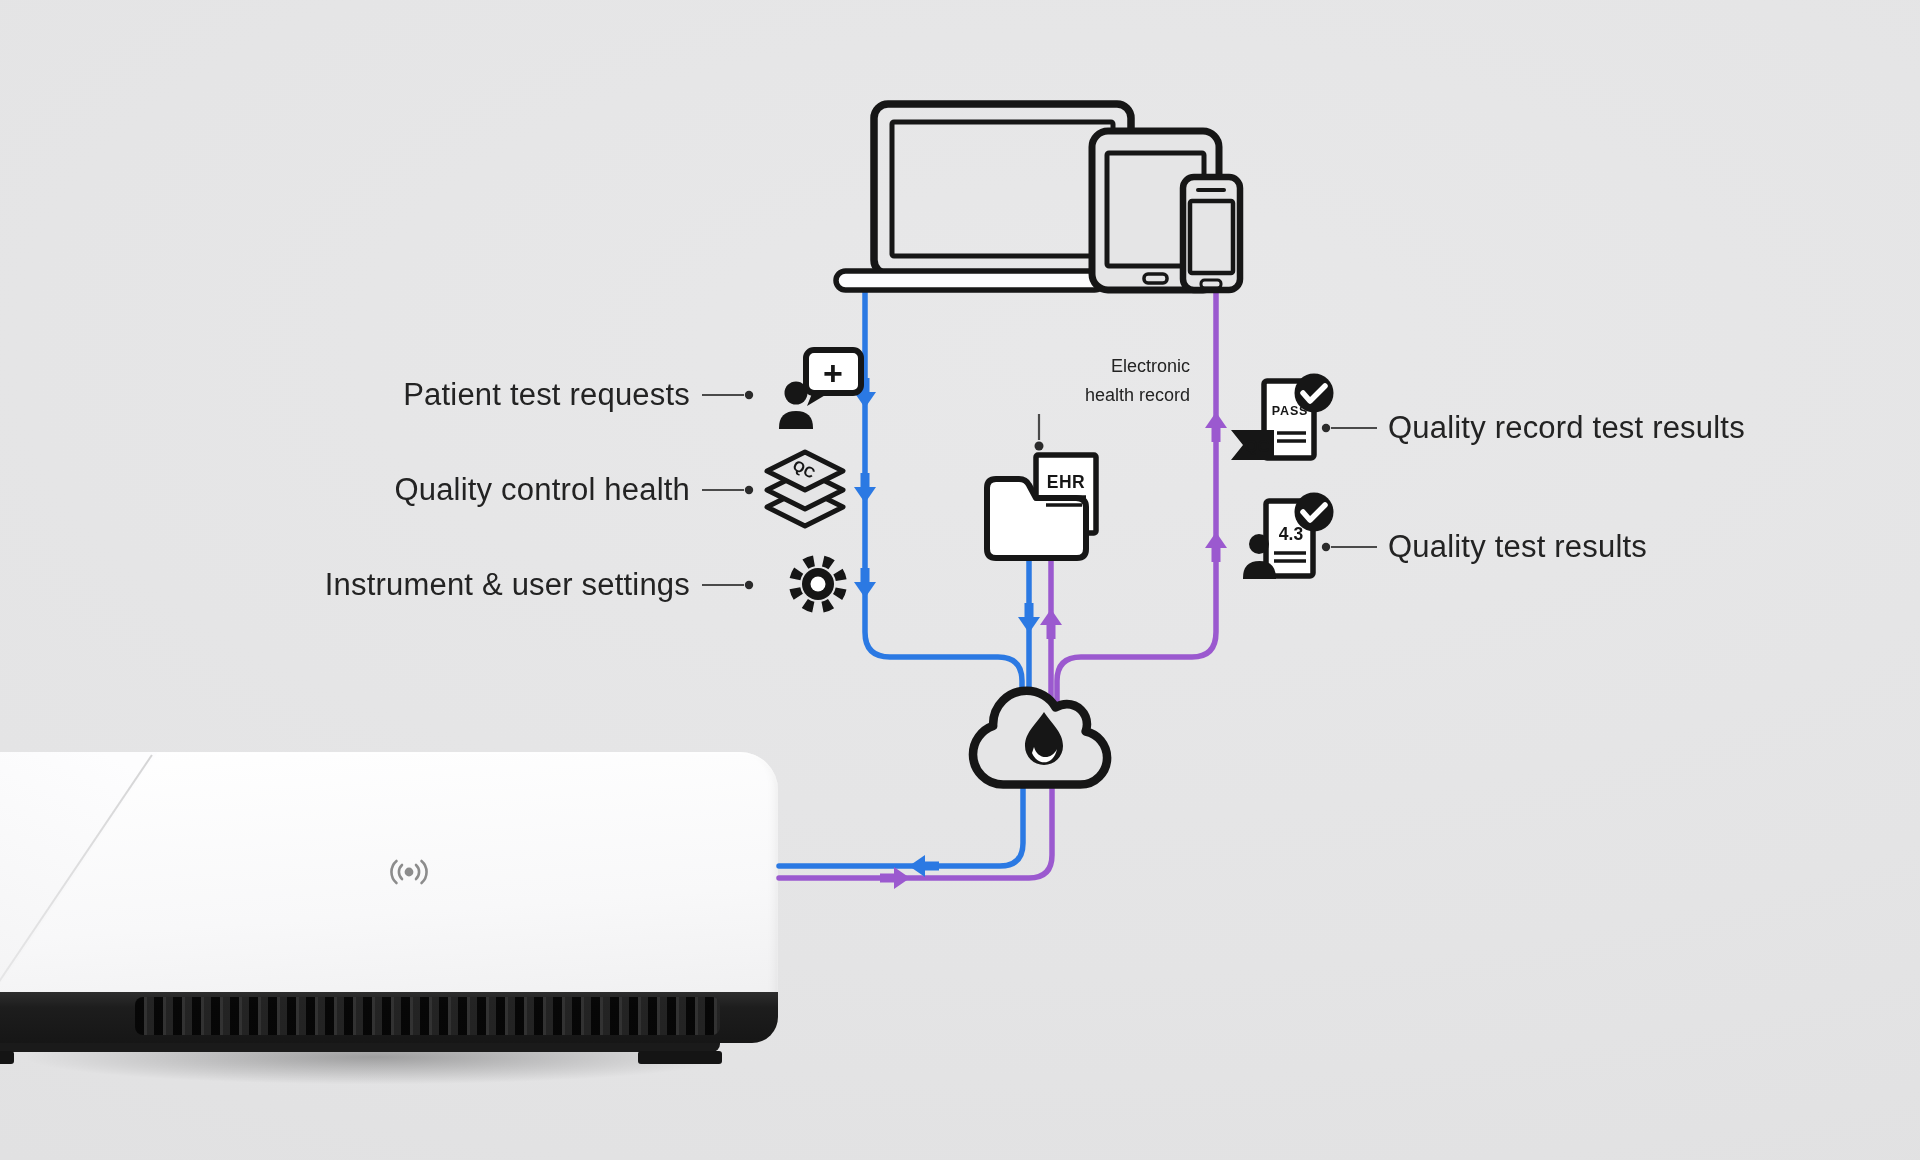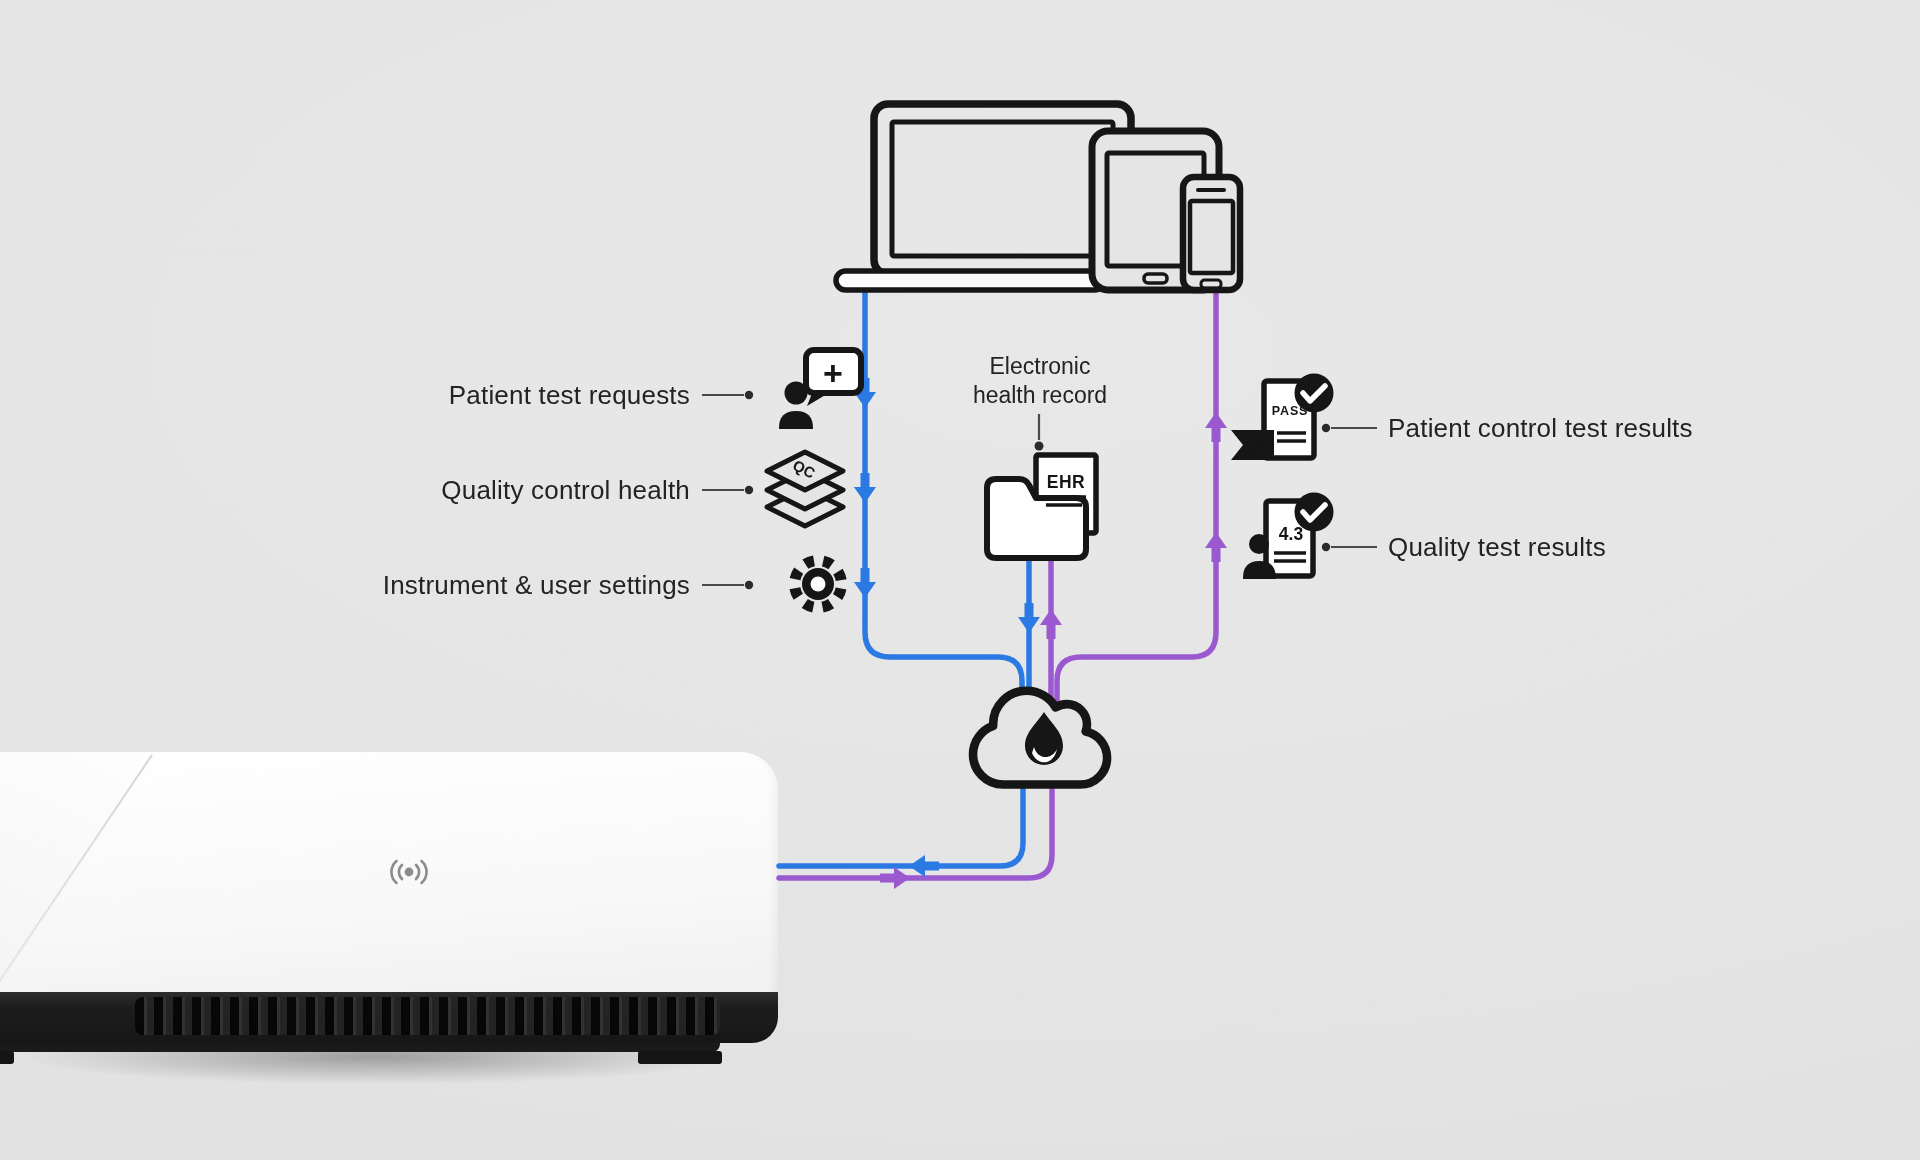--- a/index.html
+++ b/index.html
@@ -6,26 +6,26 @@
     --blue:#2b79e3; --purple:#9b59cf; --ink:#161616; --bg:#e5e5e6;
     --label:#232323; --muted:#8c8c8c;
   }
   *{margin:0;padding:0;box-sizing:border-box;}
   html,body{width:1920px;height:1160px;overflow:hidden;}
   body{background:var(--bg);font-family:"Liberation Sans",sans-serif;}
   #stage{position:relative;width:1920px;height:1160px;
     background:radial-gradient(120% 90% at 55% 30%, #e8e8e9 0%, #e4e4e5 60%, #e0e0e1 100%);}
 
   
-  .lbl{position:absolute;color:var(--label);font-size:26px;line-height:32px;
+  .lbl{position:absolute;color:var(--label);font-size:31px;line-height:32px;
        white-space:nowrap;letter-spacing:.2px;z-index:6;}
   .lbl.l{right:1230px;text-align:right;height:32px;}
   .lbl.r{left:1388px;height:32px;}
-  .lbl-ehr{position:absolute;left:890px;top:352px;width:300px;text-align:center;
-       color:var(--label);font-size:23px;line-height:28.5px;z-index:6;}
+  .lbl-ehr{position:absolute;left:890px;top:352px;width:300px;text-align:right;
+       color:var(--label);font-size:18px;line-height:28.5px;z-index:6;}
 
   
   svg.flow{position:absolute;left:0;top:0;z-index:5;}
   svg.flow text{font-family:"Liberation Sans",sans-serif;fill:var(--ink);}
   .fb{fill:var(--blue);} .fp{fill:var(--purple);}
   .sb{stroke:var(--blue);} .sp{stroke:var(--purple);}
   .conn{stroke:#4a4a4a;stroke-width:2.2;}
   .dot{fill:#2b2b2b;}
 
   
@@ -202,21 +202,21 @@
       <path d="M1243 578 q0 -17 16.5 -17 q16.5 0 16.5 17 v1 h-33 z" fill="var(--ink)"></path>
       <circle cx="1314" cy="512" r="19.5" fill="var(--ink)"></circle>
       <polyline points="1303,512 1310,520 1325,505" fill="none" stroke="#ffffff" stroke-width="5.5" stroke-linecap="round" stroke-linejoin="round"></polyline>
     </g>
   </svg>
 
   <div class="lbl l" style="top:379px">Patient test requests</div>
   <div class="lbl l" style="top:474px">Quality control health</div>
   <div class="lbl l" style="top:569px">Instrument &amp; user settings</div>
 
-  <div class="lbl r" style="top:412px">Patient control test results</div>
+  <div class="lbl r" style="top:412px">Quality record test results</div>
   <div class="lbl r" style="top:531px">Quality test results</div>
 
   <div class="lbl-ehr">
     <div>Electronic</div>
     <div>health record</div>
   </div>
 
 </div>
 
 </body></html>

